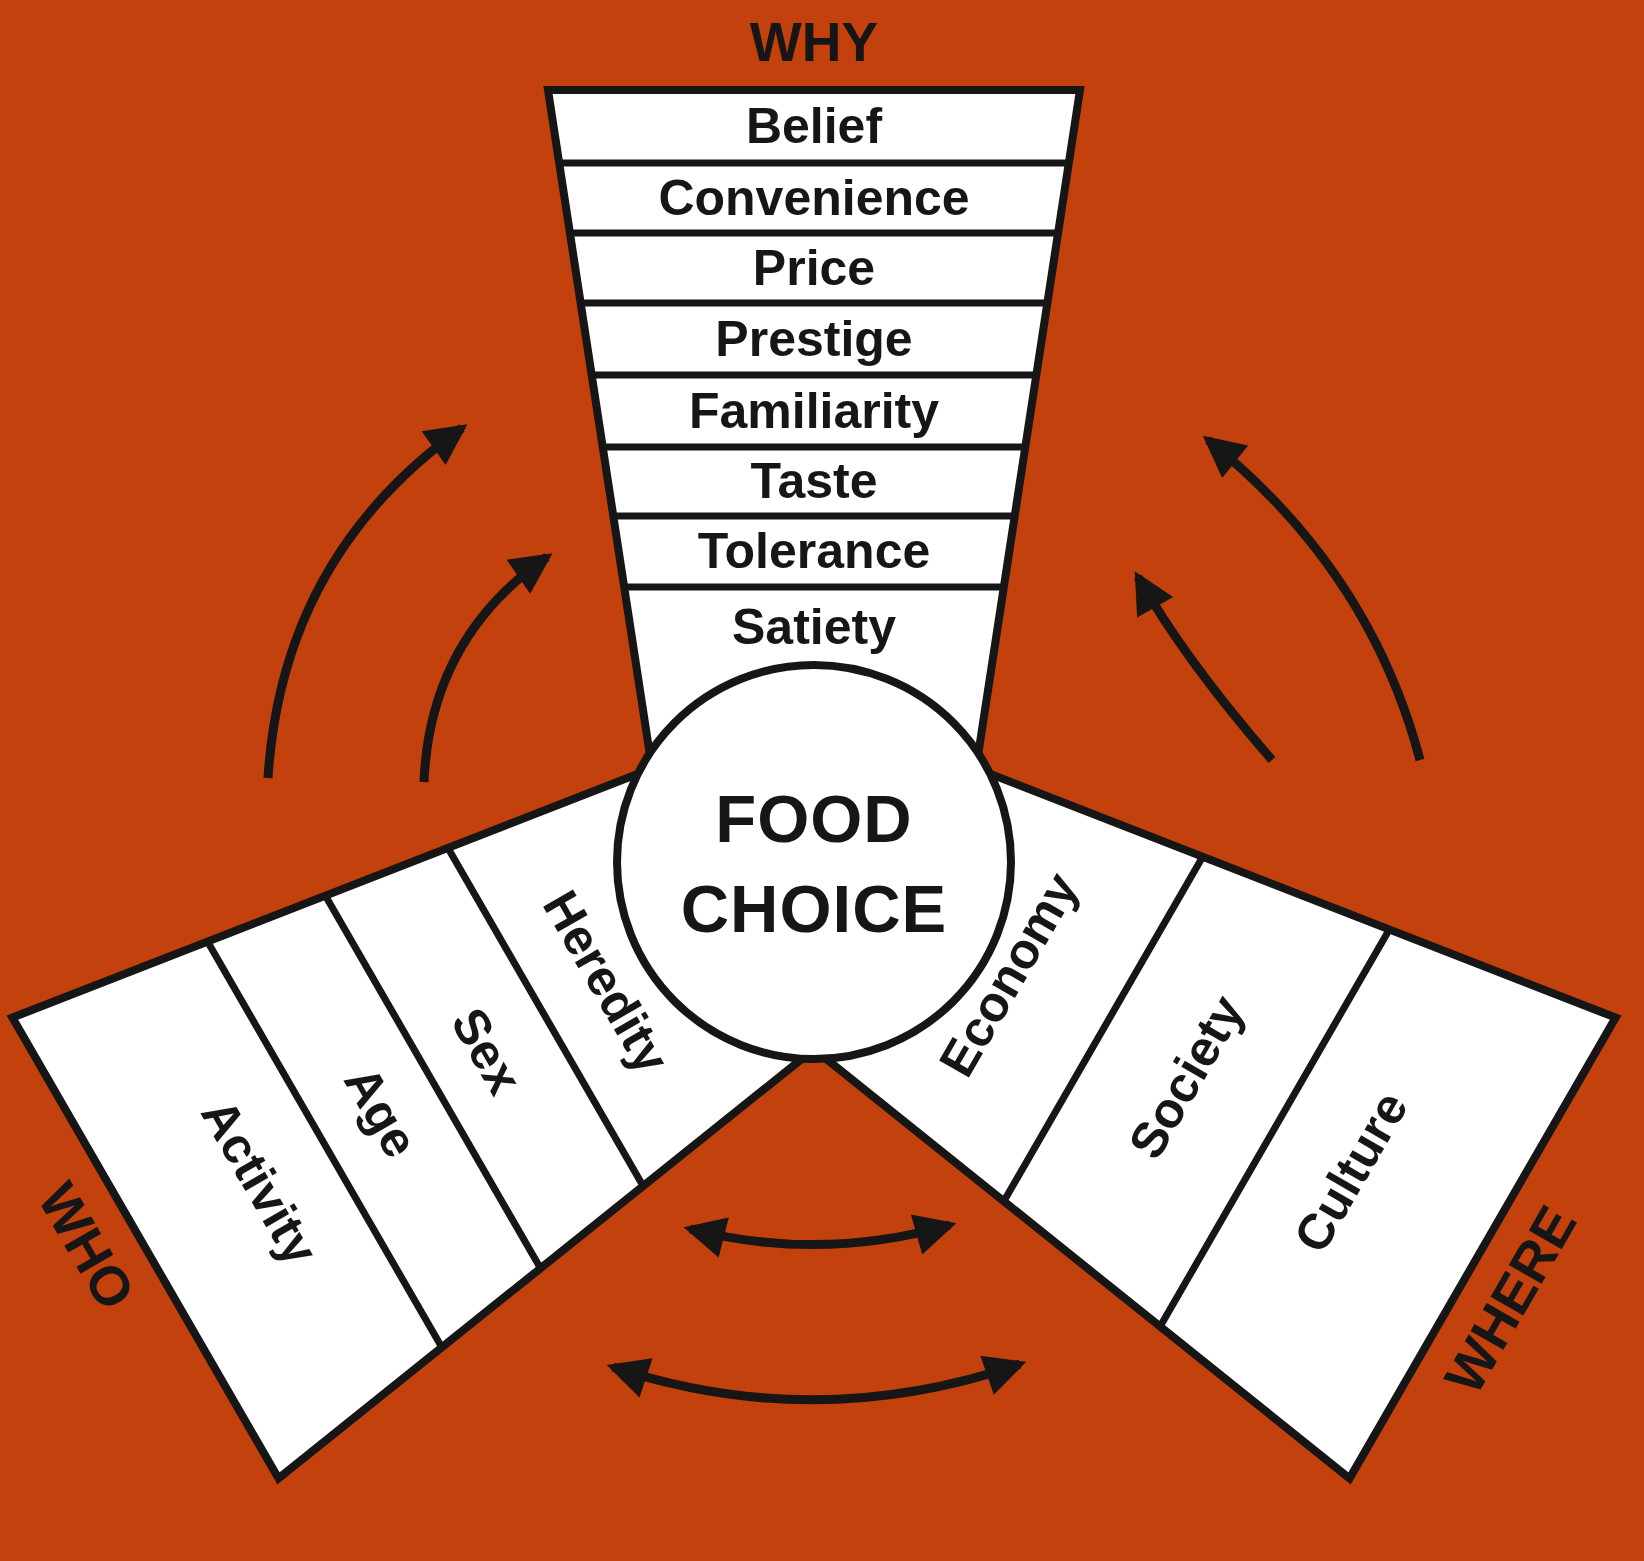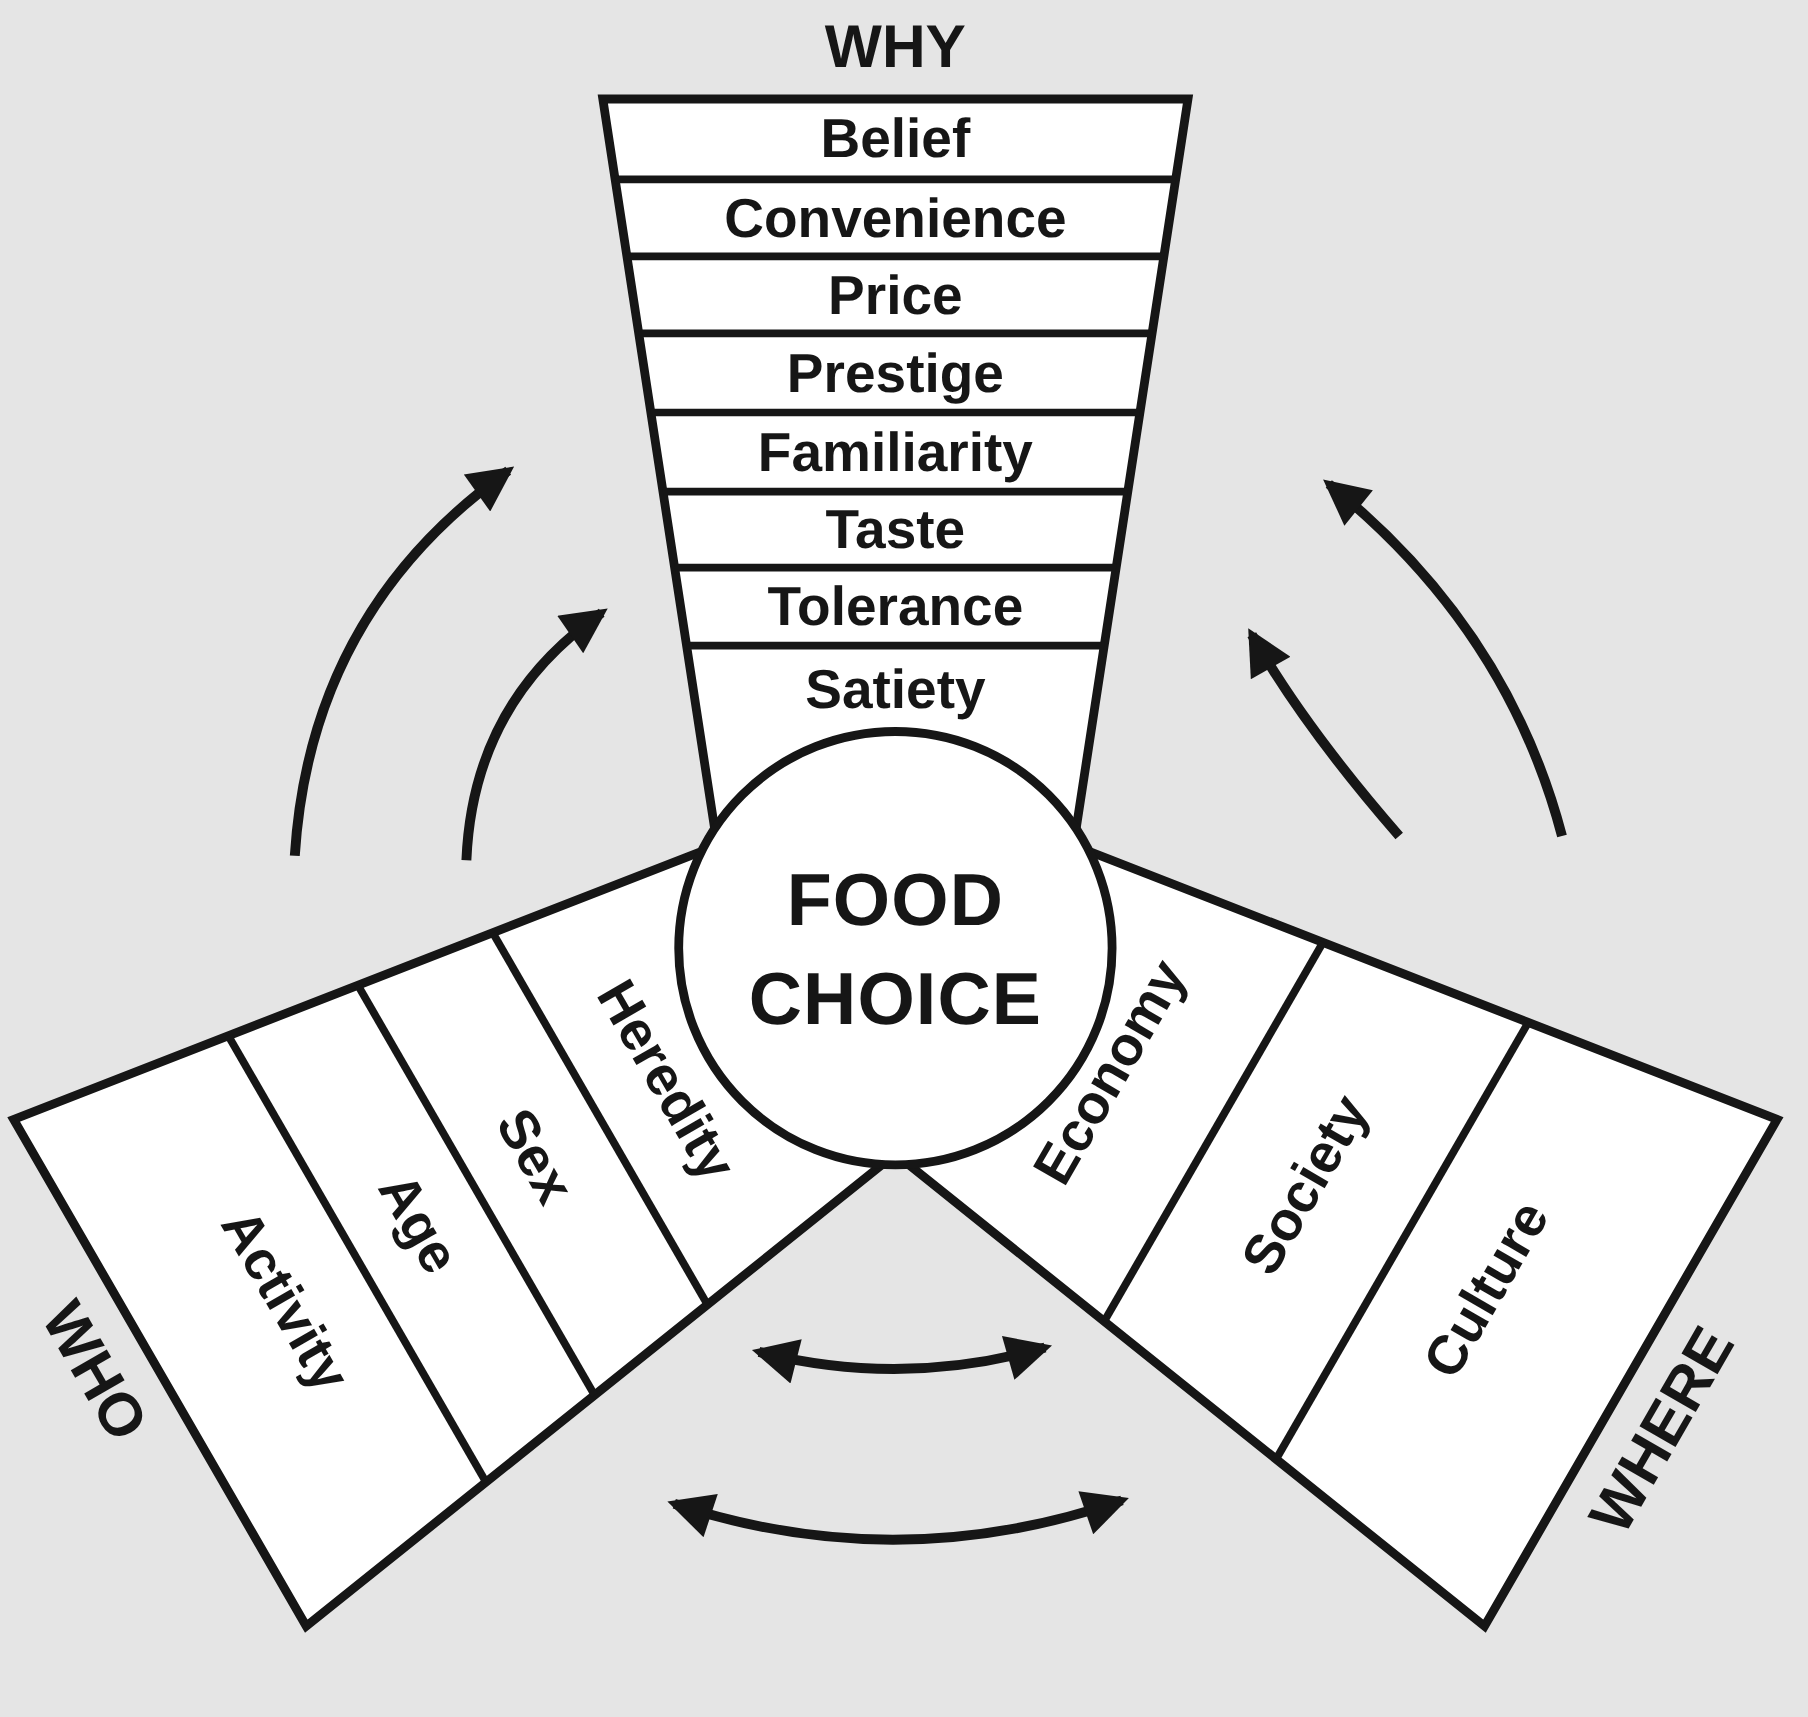--- a/index.html
+++ b/index.html
@@ -1,16 +1,16 @@
 <!DOCTYPE html>
 <html><head>
 <meta charset="utf-8">
 <style>
   html, body { margin: 0; padding: 0; background: #ffffff; }
-  .stage { width: 1644px; height: 1561px; position: relative; background: #e5e5e5; }
+  .stage { width: 1644px; height: 1561px; position: relative; background: #c2410c; }
   svg { display: block; }
   text {
     font-family: "Liberation Sans", sans-serif;
     font-weight: bold;
     fill: #161616;
     text-anchor: middle;
     dominant-baseline: central;
   }
   .item-label  { font-size: 50px; }
   .arm-label   { font-size: 55px; }

